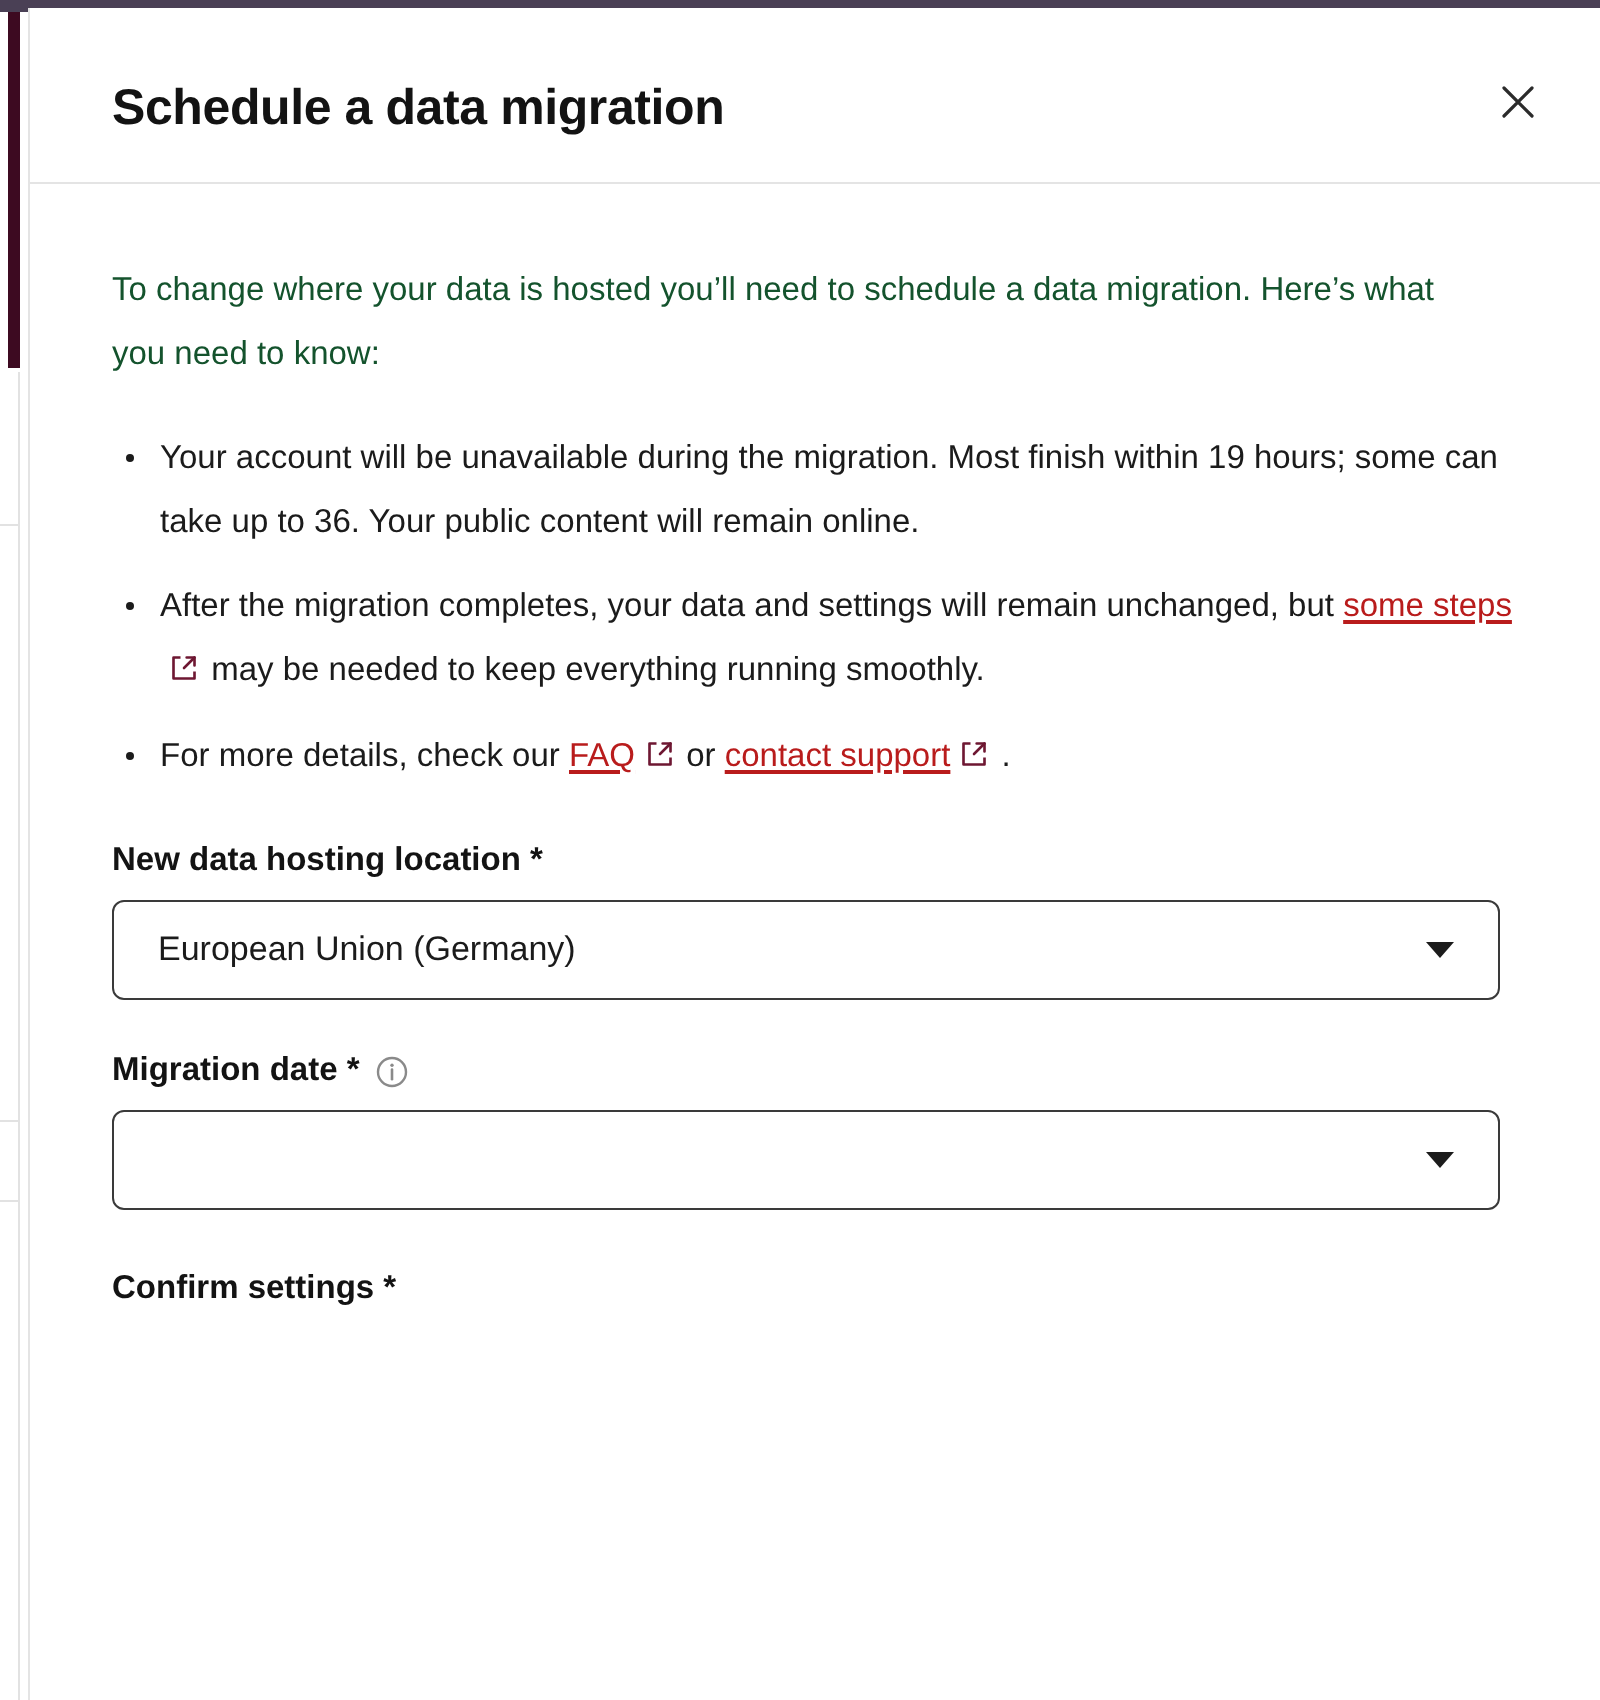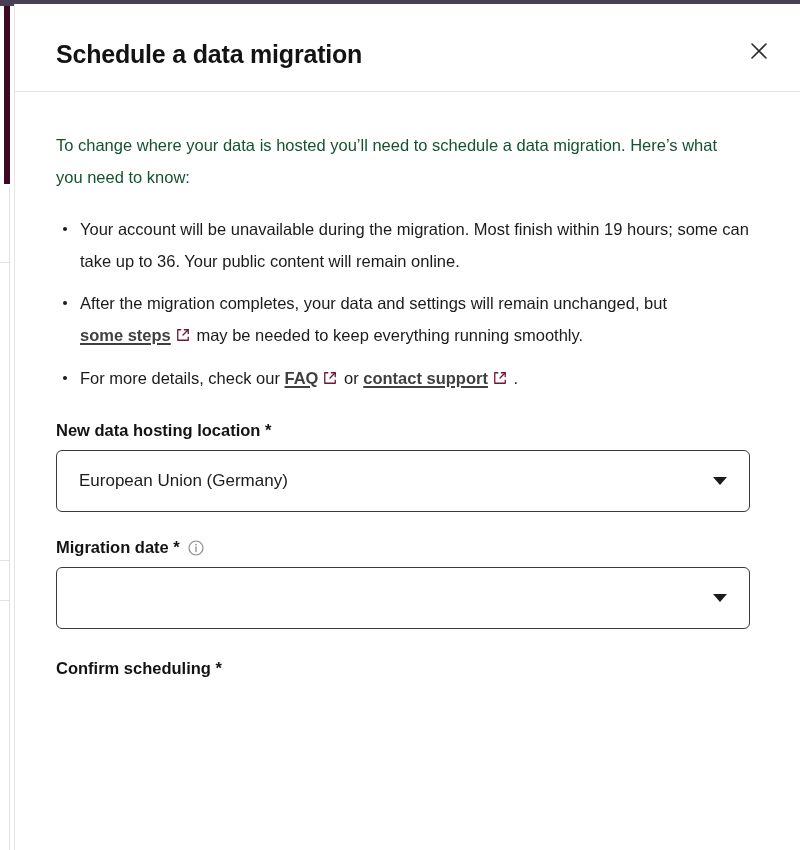--- a/index.html
+++ b/index.html
@@ -136,22 +136,22 @@
     position: absolute;
     left: -17px;
     top: 14px;
     width: 4px;
     height: 4px;
     border-radius: 50%;
     background: #1b1b1b;
   }
 
   a.inline-link {
-    color: #404040;
-    font-weight: 700;
+    color: #b91c1c;
+    font-weight: 400;
     text-decoration: underline;
     text-underline-offset: 2px;
     text-decoration-thickness: 2px;
     white-space: nowrap;
   }
   .ext-icon {
     display: inline-block;
     vertical-align: -1px;
     margin-left: 5px;
     margin-right: 2px;
@@ -168,21 +168,21 @@
     margin-bottom: 10px;
   }
   .info-icon {
     display: inline-flex;
     cursor: pointer;
   }
 
   .select-box {
     position: relative;
     width: 694px;
-    height: 62px;
+    height: 50px;
     border: 1px solid #3a3a3a;
     border-radius: 6px;
     box-sizing: border-box;
     display: flex;
     align-items: center;
     background: #ffffff;
     cursor: pointer;
   }
   .select-value {
     font-size: 17px;
@@ -305,18 +305,18 @@
           </svg>
         </span>
       </div>
       <div class="select-box">
         <span class="select-caret"></span>
       </div>
     </div>
 
     <div id="confirm-block">
       <div class="field-label">
-        <span>Confirm scheduling *</span>
+        <span>Confirm settings *</span>
       </div>
     </div>
 
   </div>
 </div>
 
 </body></html>

